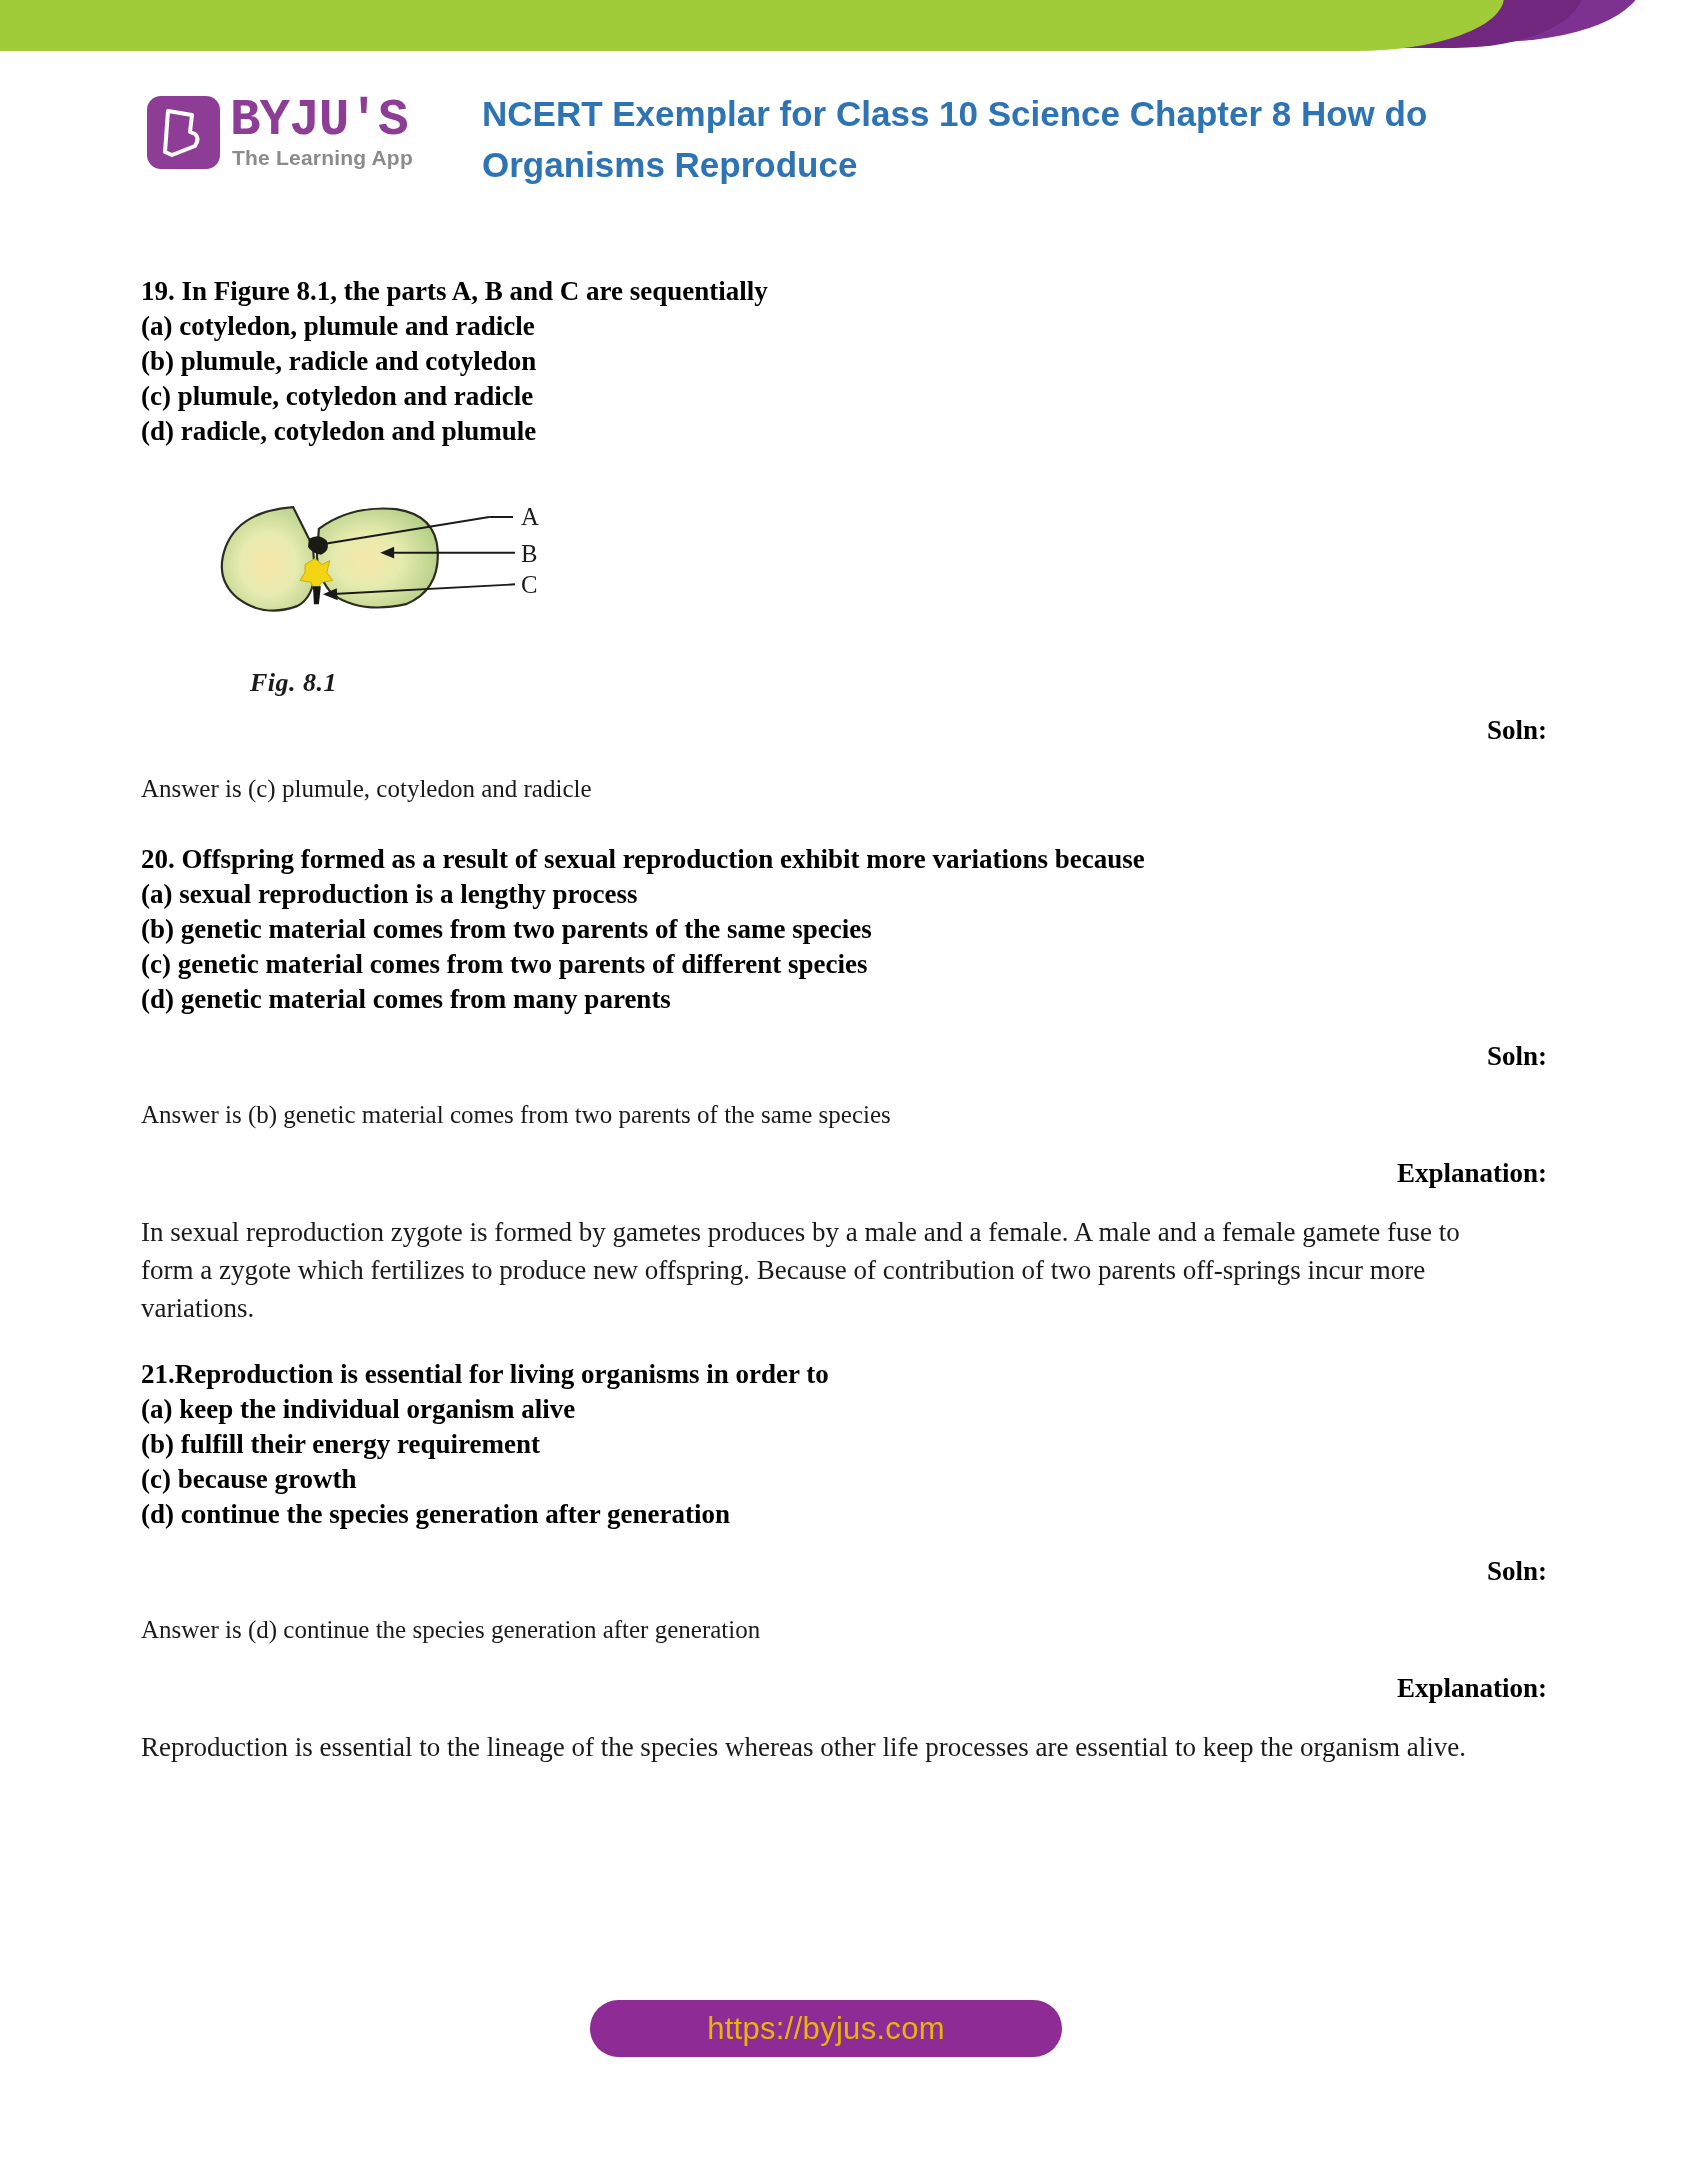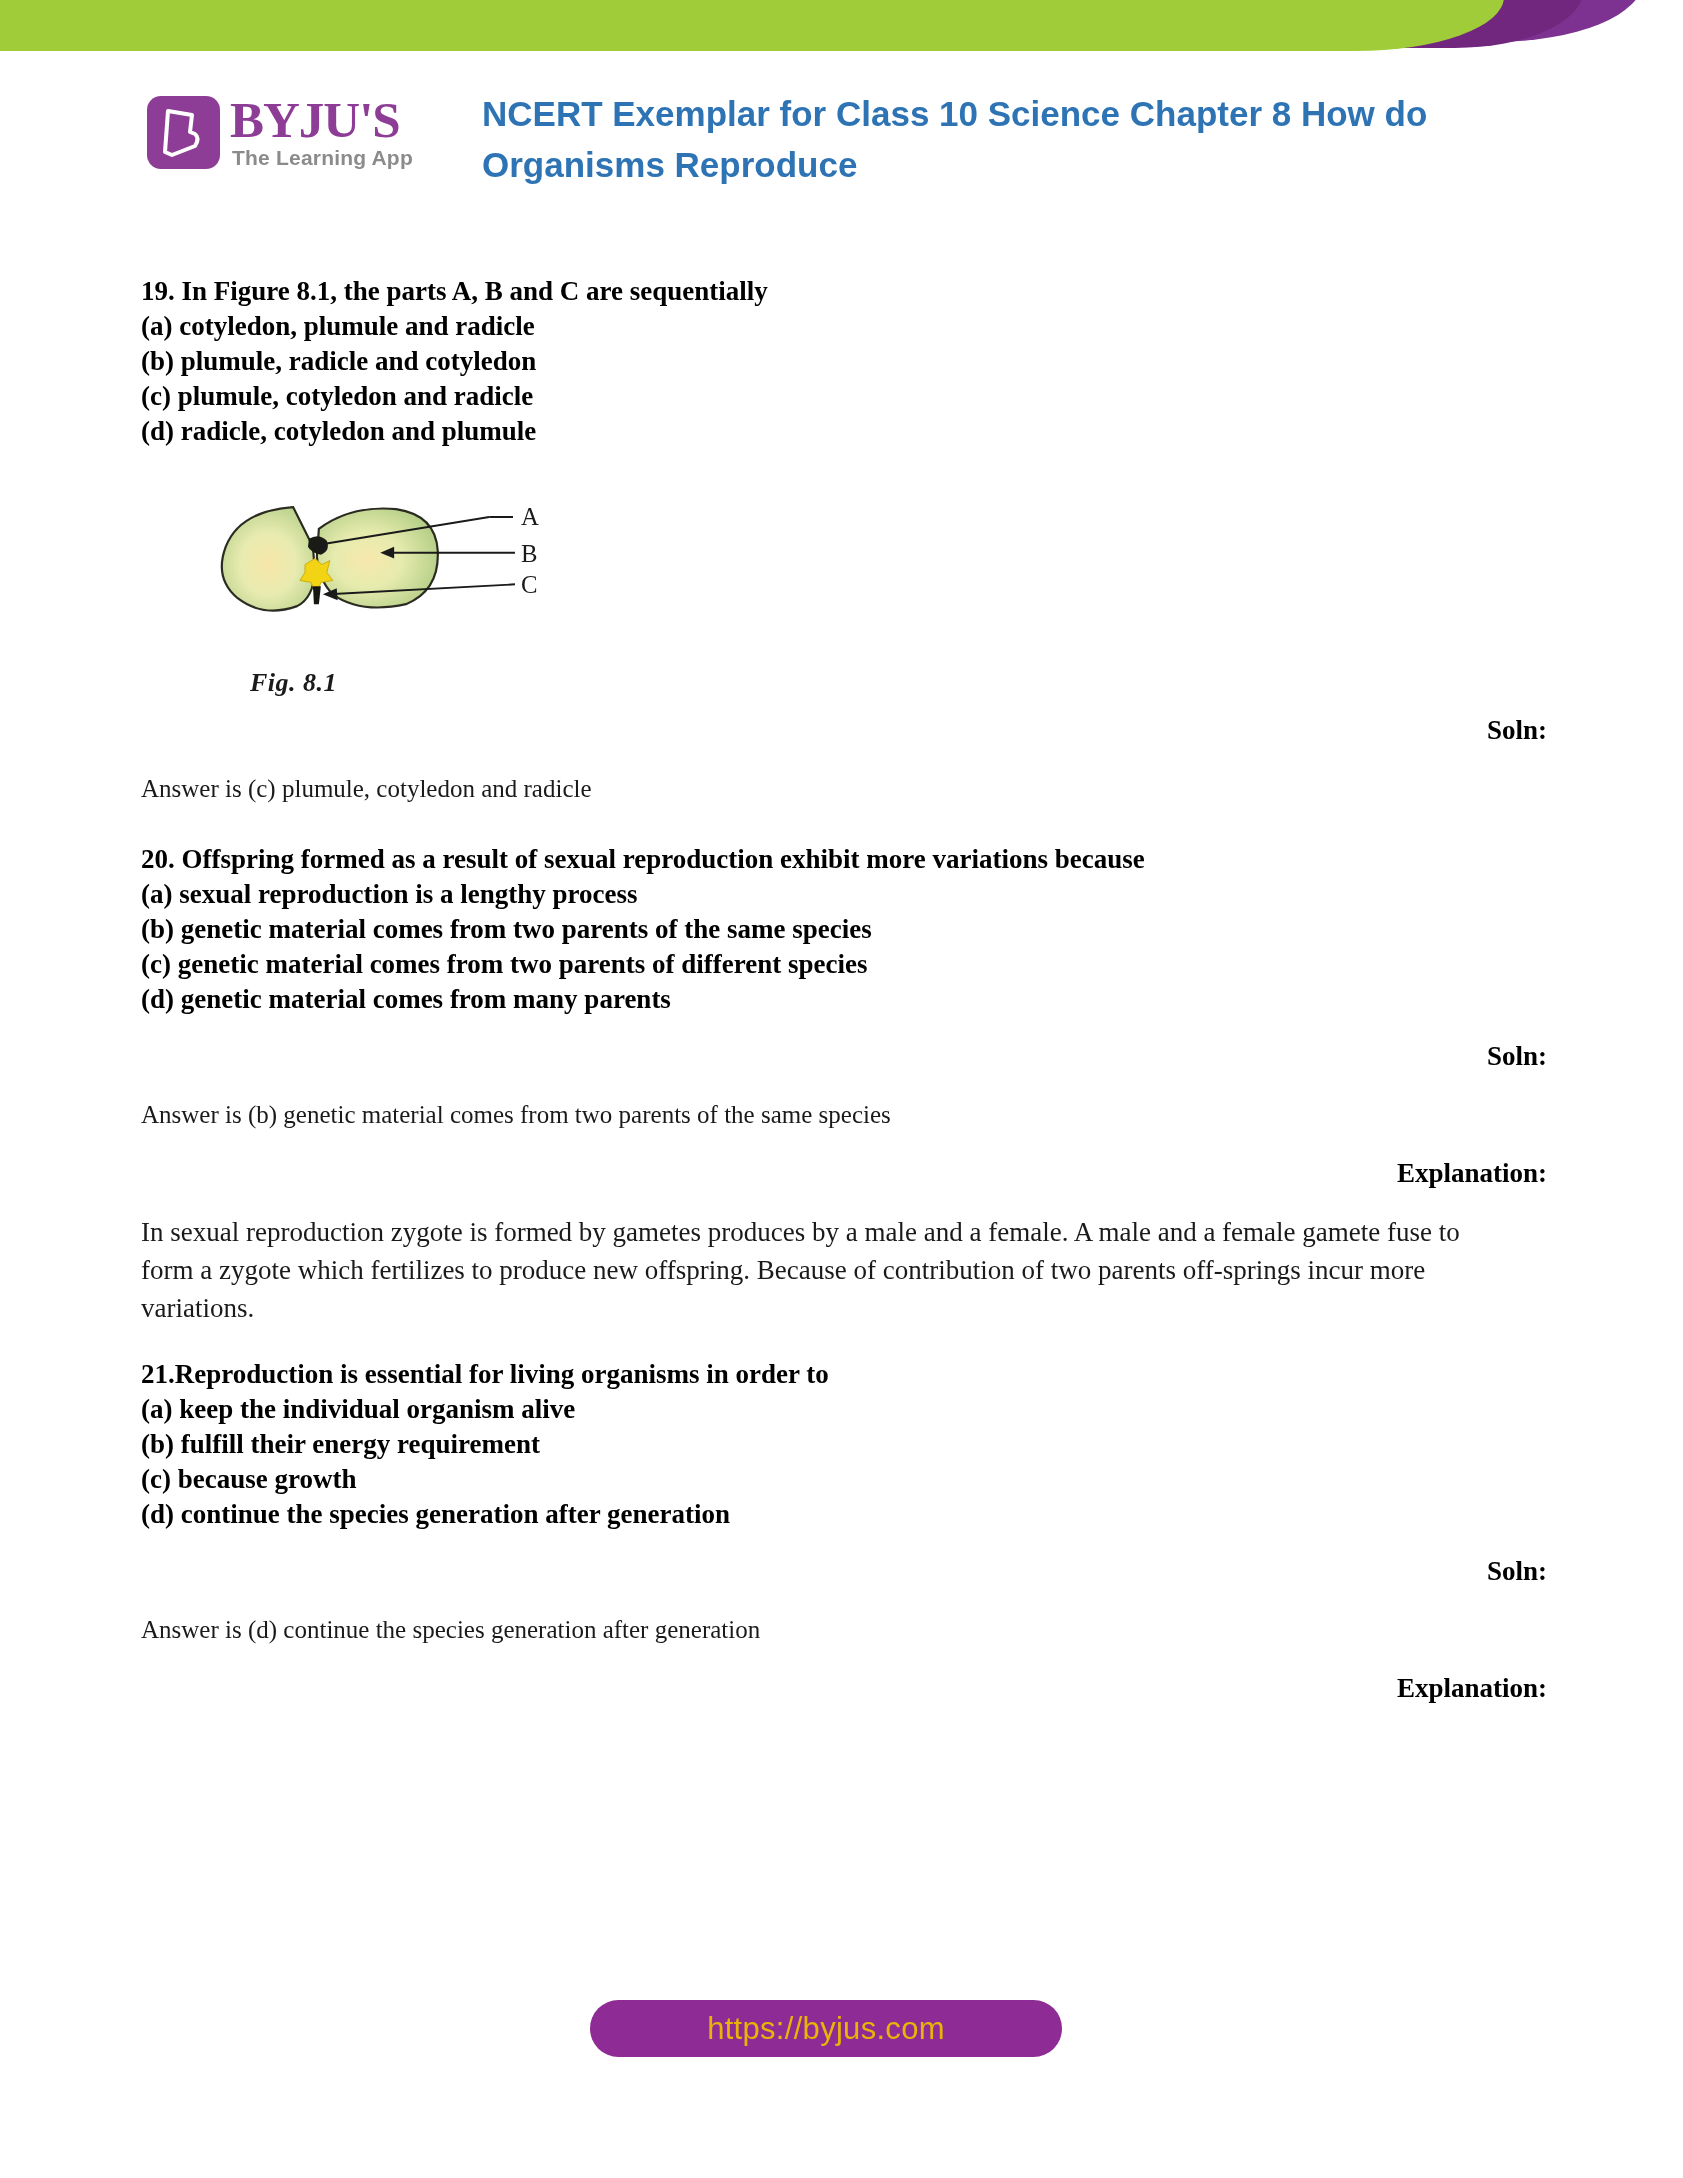--- a/index.html
+++ b/index.html
@@ -36,21 +36,21 @@
   .logo { position:absolute; left:147px; top:0px; width:297px; height:87px; }
   .logo-mark {
     position:absolute; left:0; top:2px; width:73px; height:73px;
     background:#8e3d96; border-radius:14px;
   }
   .logo-mark .bshape {
     position:absolute; left:15px; top:12px; width:42px; height:50px;
   }
   .logo-word {
     position:absolute; left:83px; top:-2px;
-    font-family:Liberation Serif, serif;
+    font-family:Liberation Mono, monospace;
     font-weight:bold; font-size:51px; letter-spacing:-1px;
     color:#8e3d96; line-height:57px;
   }
   .logo-tag {
     position:absolute; left:85px; top:52px;
     font-family:"Liberation Sans","DejaVu Sans",sans-serif;
     font-weight:bold; font-size:21px; color:#8b8b8b; letter-spacing:0.2px;
   }
   .doc-title {
     position:absolute; left:482px; top:-6px; width:1049px;
@@ -219,20 +219,21 @@
       <div class="q-line">(d) continue the species generation after generation</div>
     </div>
 
     <div class="sp-22"></div>
     <div class="lbl">Soln:</div>
     <div class="sp-22"></div>
     <div class="plain">Answer is (d) continue the species generation after generation</div>
     <div class="sp-22"></div>
     <div class="lbl">Explanation:</div>
     <div class="sp-22"></div>
+    <div class="para">Reproduction is essential to the lineage of the species whereas other life processes are essential to keep the organism alive.</div>
   </div>
 
   <div class="footer-btn">
     <span>https://byjus.com</span>
   </div>
 
 </div>
 
 
 </body></html>

